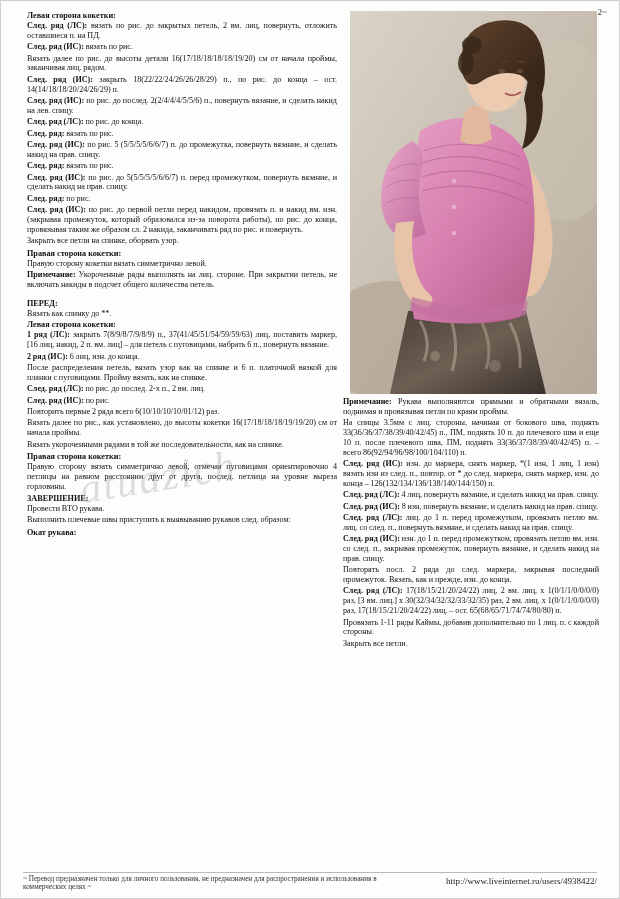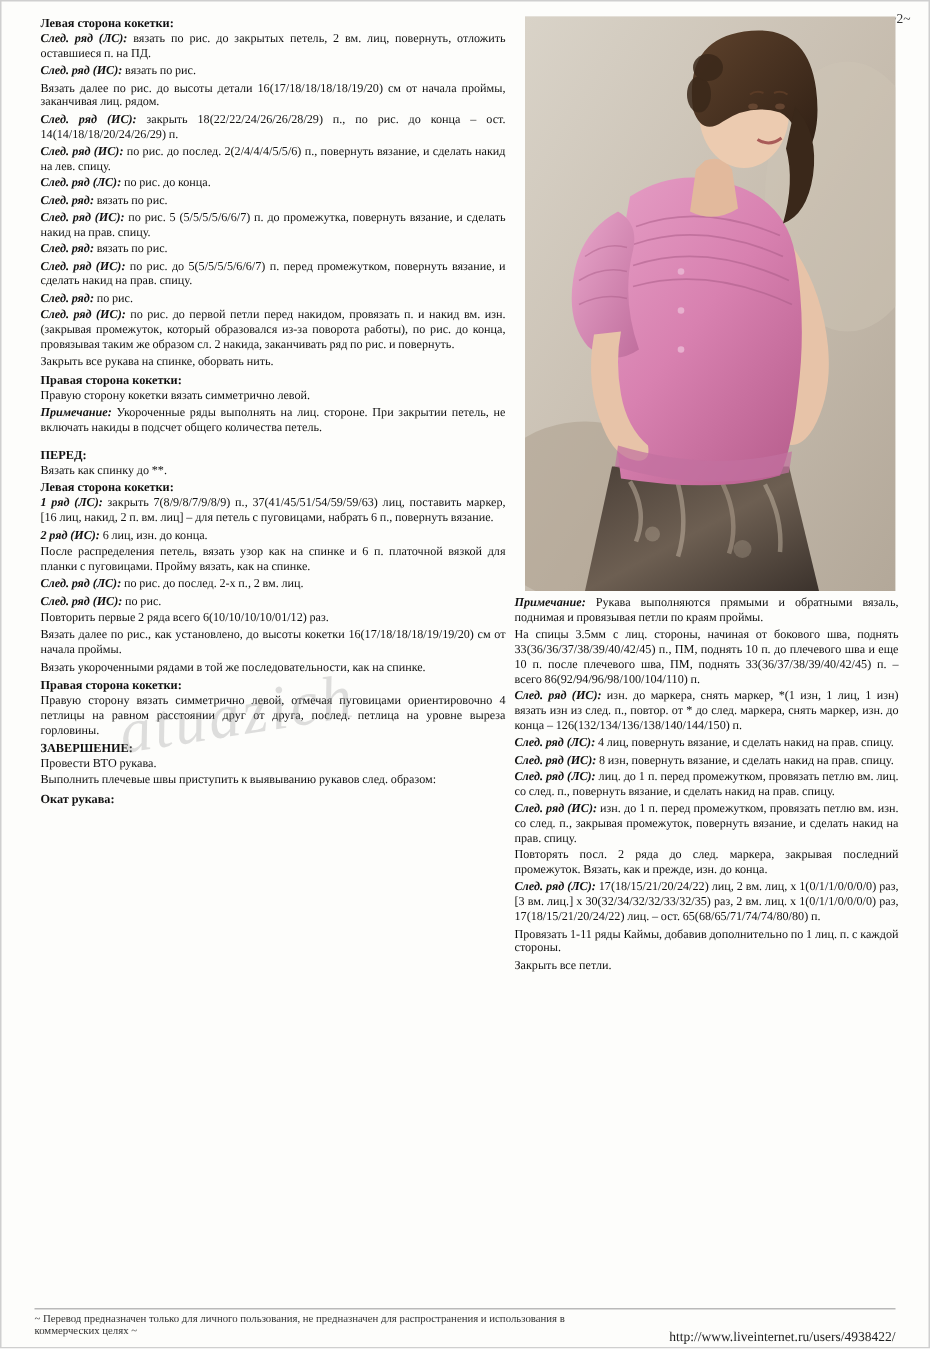--- a/index.html
+++ b/index.html
@@ -27,21 +27,21 @@
   .col-right{
     left:342px;top:8px;width:256px;height:868px;
   }
   .para{
     font-size:8.1px;
     line-height:1.22;
     text-align:justify;
     margin:0 0 1.5px 0;
     word-spacing:-0.2px;
   }
-  .bi{font-weight:bold;font-style:italic;}
+  .bi{font-weight:bold;}
   .hdr{
     font-size:8.2px;
     font-weight:bold;
     margin:2px 0 1px 0;
     text-align:left;
   }
   .hdr-c{
     font-size:8.2px;
     font-weight:bold;
     margin:3px 0 1px 0;
@@ -81,21 +81,21 @@
   .footer-rule{
     position:absolute;left:22px;right:22px;top:0;
     border-top:1px solid #b9b9b9;
   }
   .footer-text{
     position:absolute;left:22px;top:3px;
     font-size:7.2px;color:#333;
     width:380px;
   }
   .footer-url{
-    position:absolute;right:22px;top:14px;
+    position:absolute;right:22px;top:4px;
     font-size:9px;color:#222;
     font-family:"Liberation Serif", serif;
   }
   .spacer{height:5px;}
 </style>
 </head>
 <body>
 
 <div class="page">
 
@@ -200,21 +200,21 @@
     <p class="para"><span>Вязать далее по рис. до высоты детали 16(17/18/18/18/18/19/20) см от начала проймы, заканчивая лиц. рядом.</span></p>
     <p class="para"><span class="bi">След. ряд (ИС):</span><span> закрыть 18(22/22/24/26/26/28/29) п., по рис. до конца – ост. 14(14/18/18/20/24/26/29) п.</span></p>
     <p class="para"><span class="bi">След. ряд (ИС):</span><span> по рис. до послед. 2(2/4/4/4/5/5/6) п., повернуть вязание, и сделать накид на лев. спицу.</span></p>
     <p class="para"><span class="bi">След. ряд (ЛС):</span><span> по рис. до конца.</span></p>
     <p class="para"><span class="bi">След. ряд:</span><span> вязать по рис.</span></p>
     <p class="para"><span class="bi">След. ряд (ИС):</span><span> по рис. 5 (5/5/5/5/6/6/7) п. до промежутка, повернуть вязание, и сделать накид на прав. спицу.</span></p>
     <p class="para"><span class="bi">След. ряд:</span><span> вязать по рис.</span></p>
     <p class="para"><span class="bi">След. ряд (ИС):</span><span> по рис. до 5(5/5/5/5/6/6/7) п. перед промежутком, повернуть вязание, и сделать накид на прав. спицу.</span></p>
     <p class="para"><span class="bi">След. ряд:</span><span> по рис.</span></p>
     <p class="para"><span class="bi">След. ряд (ИС):</span><span> по рис. до первой петли перед накидом, провязать п. и накид вм. изн. (закрывая промежуток, который образовался из-за поворота работы), по рис. до конца, провязывая таким же образом сл. 2 накида, заканчивать ряд по рис. и повернуть.</span></p>
-    <p class="para"><span>Закрыть все рукава на спинке, оборвать нить.</span></p>
+    <p class="para"><span>Закрыть все петли на спинке, оборвать узор.</span></p>
 
     <div class="hdr-c">Правая сторона кокетки:</div>
     <p class="para"><span>Правую сторону кокетки вязать симметрично левой.</span></p>
     <p class="para"><span class="bi">Примечание:</span><span> Укороченные ряды выполнять на лиц. стороне. При закрытии петель, не включать накиды в подсчет общего количества петель.</span></p>
 
     <div class="spacer"></div>
     <div class="hdr">ПЕРЕД:</div>
     <p class="para"><span>Вязать как спинку до **.</span></p>
 
     <div class="hdr">Левая сторона кокетки:</div>

